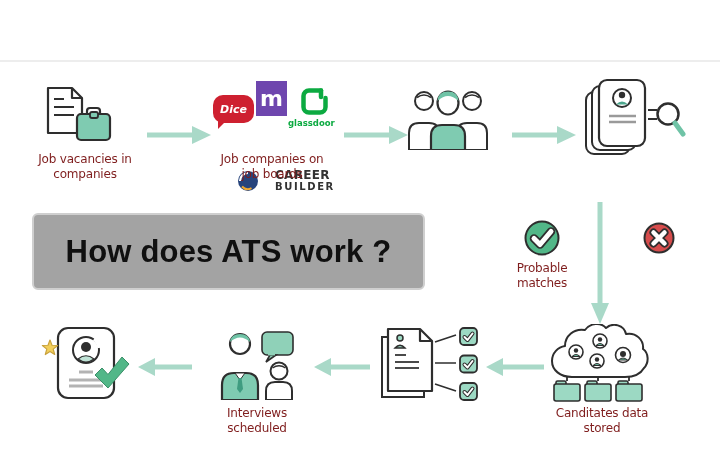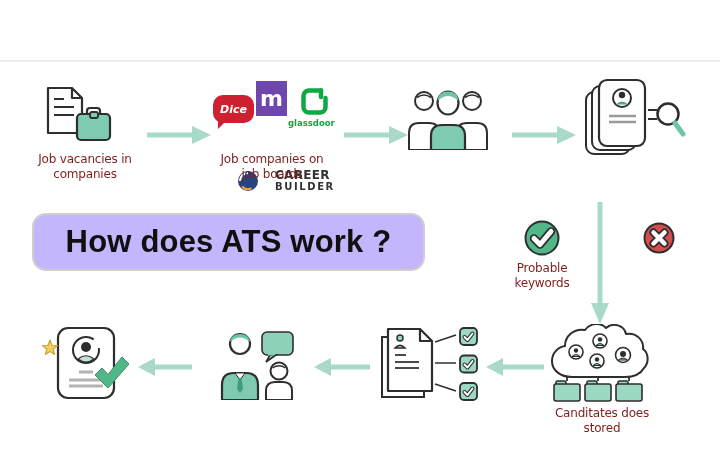--- a/index.html
+++ b/index.html
@@ -2,22 +2,22 @@
 <html><head>
 <meta charset="utf-8">
 <style>
   html,body{margin:0;padding:0;background:#fff;}
   .canvas{position:relative;width:720px;height:457px;background:#ffffff;overflow:hidden;
           font-family:"DejaVu Sans","Liberation Sans",sans-serif;}
   .divider{position:absolute;left:0;top:60px;width:720px;height:2px;background:#ededed;}
   .abs{position:absolute;}
   .lbl{position:absolute;text-align:center;font-size:12px;line-height:1.25;color:#7f1d1d;
        white-space:pre-line;letter-spacing:-0.2px;}
-  .title-box{position:absolute;left:32px;top:213px;width:393px;height:58px;border:2px solid #cfcfcf;
-             border-radius:14px;display:flex;align-items:center;justify-content:center;box-sizing:border-box;background:#c4b5fd;}
+  .title-box{position:absolute;left:32px;top:213px;width:393px;height:77px;border:2px solid #cfcfcf;
+             border-radius:6px;display:flex;align-items:center;justify-content:center;box-sizing:border-box;background:#a3a3a3;}
   .title-box span{font-family:"Liberation Sans",sans-serif;font-size:31px;font-weight:bold;color:#101010;letter-spacing:0.2px;}
   .logo-dice{position:absolute;left:213px;top:95px;width:41px;height:28px;background:#ce2030;border-radius:10px;
              display:flex;align-items:center;justify-content:center;}
   .logo-dice::after{content:"";position:absolute;left:5px;bottom:-6px;width:0;height:0;
                     border:5px solid transparent;border-top-color:#ce2030;border-left-color:#ce2030;}
   .logo-dice span{color:#fff;font-size:11px;font-weight:bold;font-style:italic;}
   .logo-monster{position:absolute;left:256px;top:81px;width:31px;height:35px;background:#6e46ae;
                 display:flex;align-items:center;justify-content:center;}
   .logo-monster span{color:#fff;font-size:22px;font-weight:bold;line-height:1;}
   .logo-glassdoor-text{position:absolute;left:288px;top:118px;width:54px;
@@ -122,21 +122,21 @@
     <rect x="6.5" y="0" width="5" height="104" fill="#a9d9c8"></rect>
     <polygon points="0,101 18,101 9,122" fill="#a9d9c8"></polygon>
   </svg>
 
   <svg class="abs" style="left:523px;top:219px" width="38" height="38" viewBox="0 0 38 38">
     <circle cx="19" cy="19" r="16.5" fill="#52b788" stroke="#2e2e2e" stroke-width="2"></circle>
     <path d="M11,19.5 L17,25.5 L28,12.5" fill="none" stroke="#2e2e2e" stroke-width="8.5" stroke-linecap="round" stroke-linejoin="round"></path>
     <path d="M11,19.5 L17,25.5 L28,12.5" fill="none" stroke="#ffffff" stroke-width="5" stroke-linecap="round" stroke-linejoin="round"></path>
   </svg>
   <div class="lbl" style="left:496px;top:261px;width:92px">Probable
-keywords</div>
+matches</div>
 
   <svg class="abs" style="left:642px;top:221px" width="34" height="34" viewBox="0 0 34 34">
     <circle cx="17" cy="17" r="14.5" fill="#d64c4c" stroke="#2e2e2e" stroke-width="2"></circle>
     <path d="M11.5,11.5 L22.5,22.5 M22.5,11.5 L11.5,22.5" fill="none" stroke="#2e2e2e" stroke-width="8" stroke-linecap="round"></path>
     <path d="M11.5,11.5 L22.5,22.5 M22.5,11.5 L11.5,22.5" fill="none" stroke="#ffffff" stroke-width="4.5" stroke-linecap="round"></path>
   </svg>
 
   <svg class="abs" style="left:548px;top:324px" width="105" height="80" viewBox="0 0 105 80">
     <path d="M24,53 C12,53 4,46 4,37 C4,29 10,23 17,22 C17,12 26,4 37,6 C42,-1 53,-2 58,4 C65,-2 76,1 78,10 C88,8 96,16 95,25 C101,29 101,39 96,44 C92,51 85,53 77,53 Z" fill="#fff" stroke="#2e2e2e" stroke-width="2" stroke-linejoin="round"></path>
     <g transform="translate(28,28)">
@@ -168,21 +168,21 @@
     </g>
     <g transform="translate(37,60)">
       <rect x="2" y="-3" width="10" height="6" rx="1.5" fill="#9cd9c3" stroke="#2e2e2e" stroke-width="1.6"></rect>
       <rect x="0" y="0" width="26" height="17" rx="2" fill="#9cd9c3" stroke="#2e2e2e" stroke-width="1.6"></rect>
     </g>
     <g transform="translate(68,60)">
       <rect x="2" y="-3" width="10" height="6" rx="1.5" fill="#9cd9c3" stroke="#2e2e2e" stroke-width="1.6"></rect>
       <rect x="0" y="0" width="26" height="17" rx="2" fill="#9cd9c3" stroke="#2e2e2e" stroke-width="1.6"></rect>
     </g>
   </svg>
-  <div class="lbl" style="left:527px;top:406px;width:150px">Canditates does
+  <div class="lbl" style="left:527px;top:406px;width:150px">Canditates data
 stored</div>
 
   <svg class="abs" style="left:486px;top:357px" width="58" height="20" viewBox="0 0 58 20">
     <rect x="14" y="7.5" width="44" height="5" fill="#a9d9c8"></rect>
     <polygon points="17,1 0,10 17,19" fill="#a9d9c8"></polygon>
   </svg>
 
   <svg class="abs" style="left:372px;top:325px" width="115" height="78" viewBox="0 0 115 78">
     <rect x="10" y="12" width="42" height="60" fill="#fff" stroke="#2e2e2e" stroke-width="2"></rect>
     <path d="M16,4 H48 L60,16 V66 H16 Z" fill="#fff" stroke="#2e2e2e" stroke-width="2.2" stroke-linejoin="round"></path>
@@ -223,20 +223,22 @@
     <path d="M12,72 V57 Q12,45 24,45 H36 Q48,45 48,57 V72 Z" fill="#7fcbb1" stroke="#2e2e2e" stroke-width="2.2"></path>
     <path d="M25,45 L30,52 L35,45 Z" fill="#fff" stroke="#2e2e2e" stroke-width="1"></path>
     <path d="M28.5,50 H31.5 L33,61 L30,65 L27,61 Z" fill="#3f9c80"></path>
     <rect x="52" y="4" width="31" height="23" rx="5" fill="#8fd1b8" stroke="#2e2e2e" stroke-width="1.6"></rect>
     <path d="M60,27 L56,34 L66,27 Z" fill="#8fd1b8" stroke="#2e2e2e" stroke-width="1.6"></path>
     <line x1="58" y1="26.2" x2="65" y2="26.2" stroke="#8fd1b8" stroke-width="2.4"></line>
     <circle cx="69" cy="43" r="8.5" fill="#fff" stroke="#2e2e2e" stroke-width="2"></circle>
     <path d="M62.5,40 Q69,35.5 75.5,40" fill="none" stroke="#2e2e2e" stroke-width="1.5"></path>
     <path d="M56,72 V63 Q56,54 65,54 H73 Q82,54 82,63 V72 Z" fill="#fff" stroke="#2e2e2e" stroke-width="2"></path>
   </svg>
+  <div class="lbl" style="left:187px;top:406px;width:140px">Interviews
+scheduled</div>
 
   <svg class="abs" style="left:138px;top:357px" width="54" height="20" viewBox="0 0 54 20">
     <rect x="14" y="7.5" width="40" height="5" fill="#a9d9c8"></rect>
     <polygon points="17,1 0,10 17,19" fill="#a9d9c8"></polygon>
   </svg>
 
   <svg class="abs" style="left:38px;top:326px" width="105" height="78" viewBox="0 0 105 78">
     <rect x="20" y="2" width="56" height="70" rx="10" fill="#fff" stroke="#2e2e2e" stroke-width="2.2"></rect>
     <circle cx="48" cy="24" r="13" fill="#fff" stroke="#2e2e2e" stroke-width="2"></circle>
     <path d="M56,13 A13,13 0 0 1 61,22" fill="none" stroke="#fff" stroke-width="3.5"></path>

